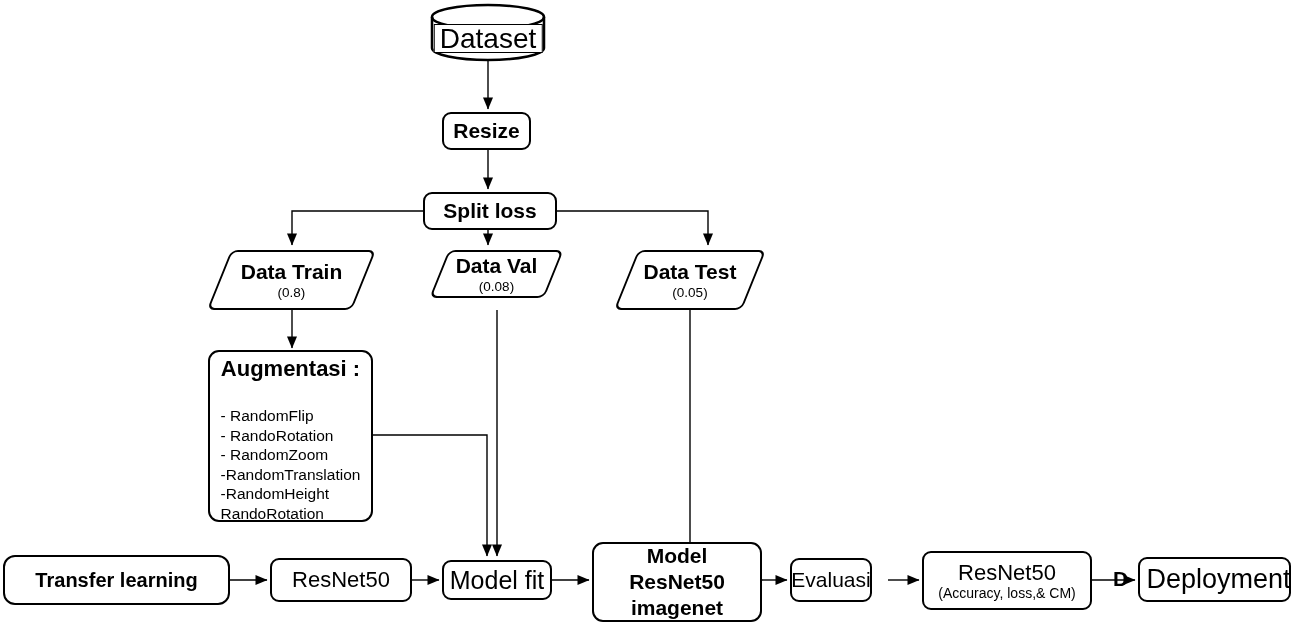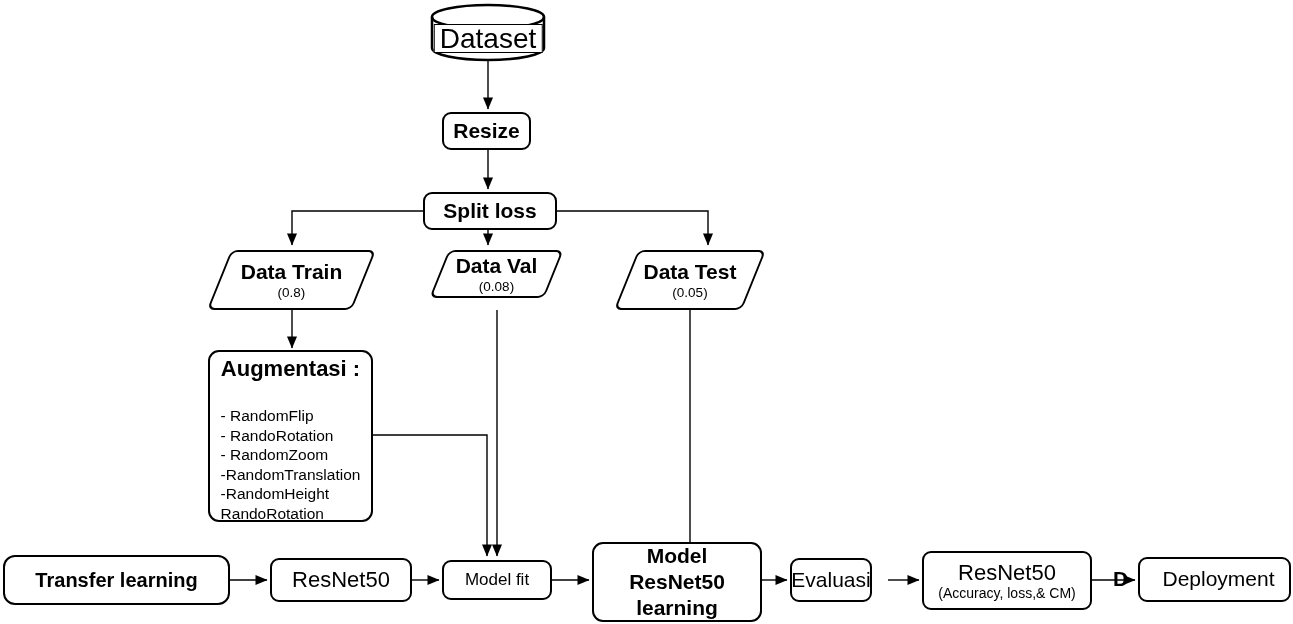--- a/index.html
+++ b/index.html
@@ -152,38 +152,38 @@
   </div>
 
   <div class="node" style="left:3px;top:555px;width:227px;height:50px;border-radius:12px;gap:15px;">
     <span class="bold" style="font-size:20px;">Transfer learning</span>
   </div>
 
   <div class="node" style="left:270px;top:558px;width:142px;height:44px;font-size:22px;">
     <span>ResNet50</span>
   </div>
 
-  <div class="node" style="left:442px;top:560px;width:110px;height:40px;font-size:17px;">
+  <div class="node" style="left:442px;top:560px;width:110px;height:40px;font-size:25px;">
     <span>Model fit</span>
   </div>
 
   <div class="node" style="left:592px;top:542px;width:170px;height:80px;font-size:21px;line-height:26px;border-radius:11px;font-weight:bold;">
     <span>Model</span>
     <span>ResNet50</span>
-    <span>learning</span>
+    <span>imagenet</span>
   </div>
 
   <div class="node" style="left:790px;top:558px;width:82px;height:44px;font-size:21px;">
     <span>Evaluasi</span>
   </div>
 
   <div class="node" style="left:922px;top:551px;width:170px;height:59px;">
     <span style="font-size:22px;">ResNet50</span>
     <span style="font-size:14px;">(Accuracy, loss,&amp; CM)</span>
   </div>
 
   <div class="stray-d" style="left:1113px;top:567px;">D</div>
 
-  <div class="node" style="left:1138px;top:557px;width:153px;height:45px;font-size:21px;padding-left:8px;">
+  <div class="node" style="left:1138px;top:557px;width:153px;height:45px;font-size:27px;padding-left:8px;">
     <span>Deployment</span>
   </div>
 
 </div>
 
 </body></html>

